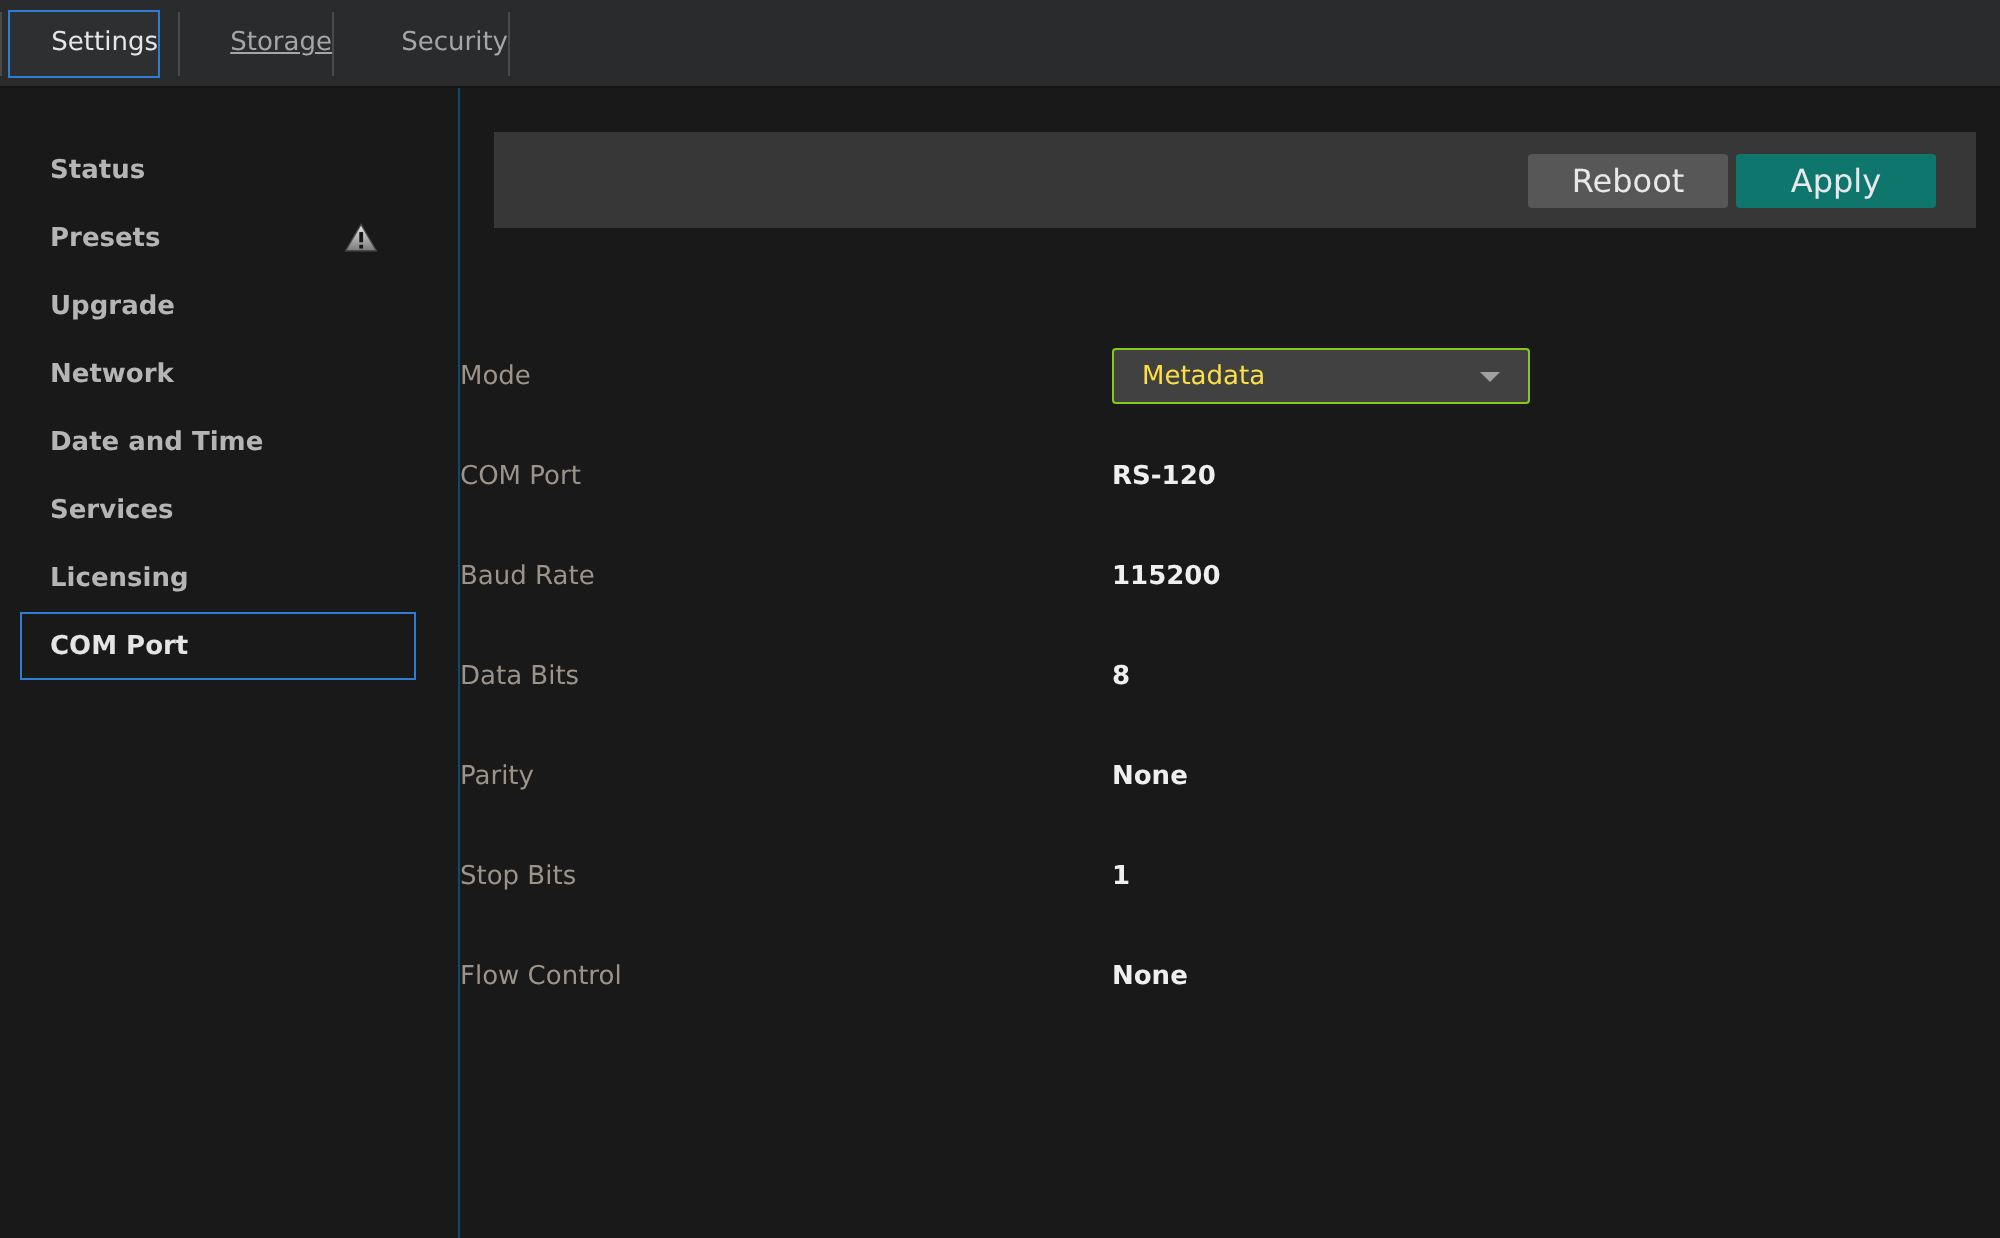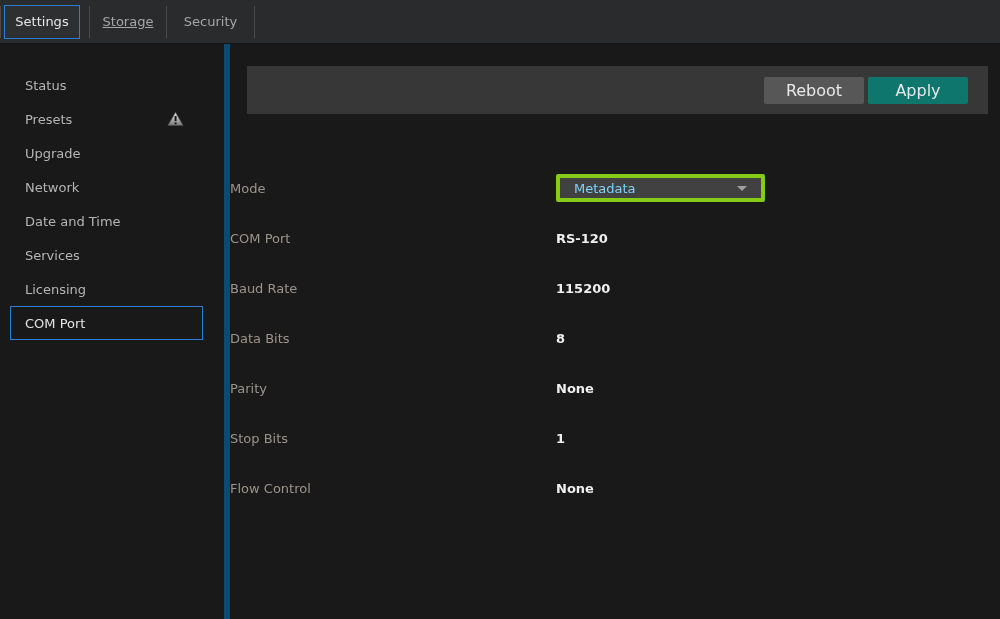--- a/index.html
+++ b/index.html
@@ -20,40 +20,41 @@
     align-items: center;
     border-bottom: 1px solid #141414;
   }
   .tab-sep {
     width: 1px; height: 32px;
     background: #4a4a4a;
     flex: 0 0 1px;
   }
   .tab {
     height: 34px;
-    display: flex; align-items: center; justify-content: center;
+    display: flex; align-items: center; justify-content: flex-end;
     color: #a6a6a6;
     cursor: pointer;
   }
   .tab.active {
     color: #e6e6e6;
     border: 1px solid #2d7dd2;
     background: #2e2f30;
   }
   .tab-settings { width: 76px; margin: 0 9px 0 3px; }
   .tab-storage  { width: 76px; text-decoration: underline; }
   .tab-security { width: 87px; }
 
   
   .main-wrap { display: flex; height: 575px; }
   .sidebar {
     width: 230px;
     flex: 0 0 230px;
-    border-right: 6px solid #0c4a6e;
+    border-right: 1px solid #0c4a6e;
     padding-top: 24px;
+    font-weight: bold;
   }
   .side-item {
     height: 34px;
     margin: 0 21px 0 10px;
     padding: 0 18px 0 14px;
     display: flex; align-items: center;
     color: #b5b5b5;
     border: 1px solid transparent;
     cursor: pointer;
   }
@@ -100,25 +101,25 @@
   }
   .form-value {
     margin-left: 20px;
     color: #efefef;
     font-weight: bold;
   }
   .dropdown {
     margin-left: 20px;
     width: 209px; height: 28px;
     background: #414141;
-    border: 4px solid #84cc16;
+    border: 1px solid #84cc16;
     border-radius: 2px;
     display: flex; align-items: center;
     padding: 0 14px;
-    color: #7dd3fc;
+    color: #fde047;
     cursor: pointer;
   }
   .caret {
     margin-left: auto;
     width: 0; height: 0;
     border-left: 5px solid transparent;
     border-right: 5px solid transparent;
     border-top: 5px solid #a0a0a0;
   }
 </style>

